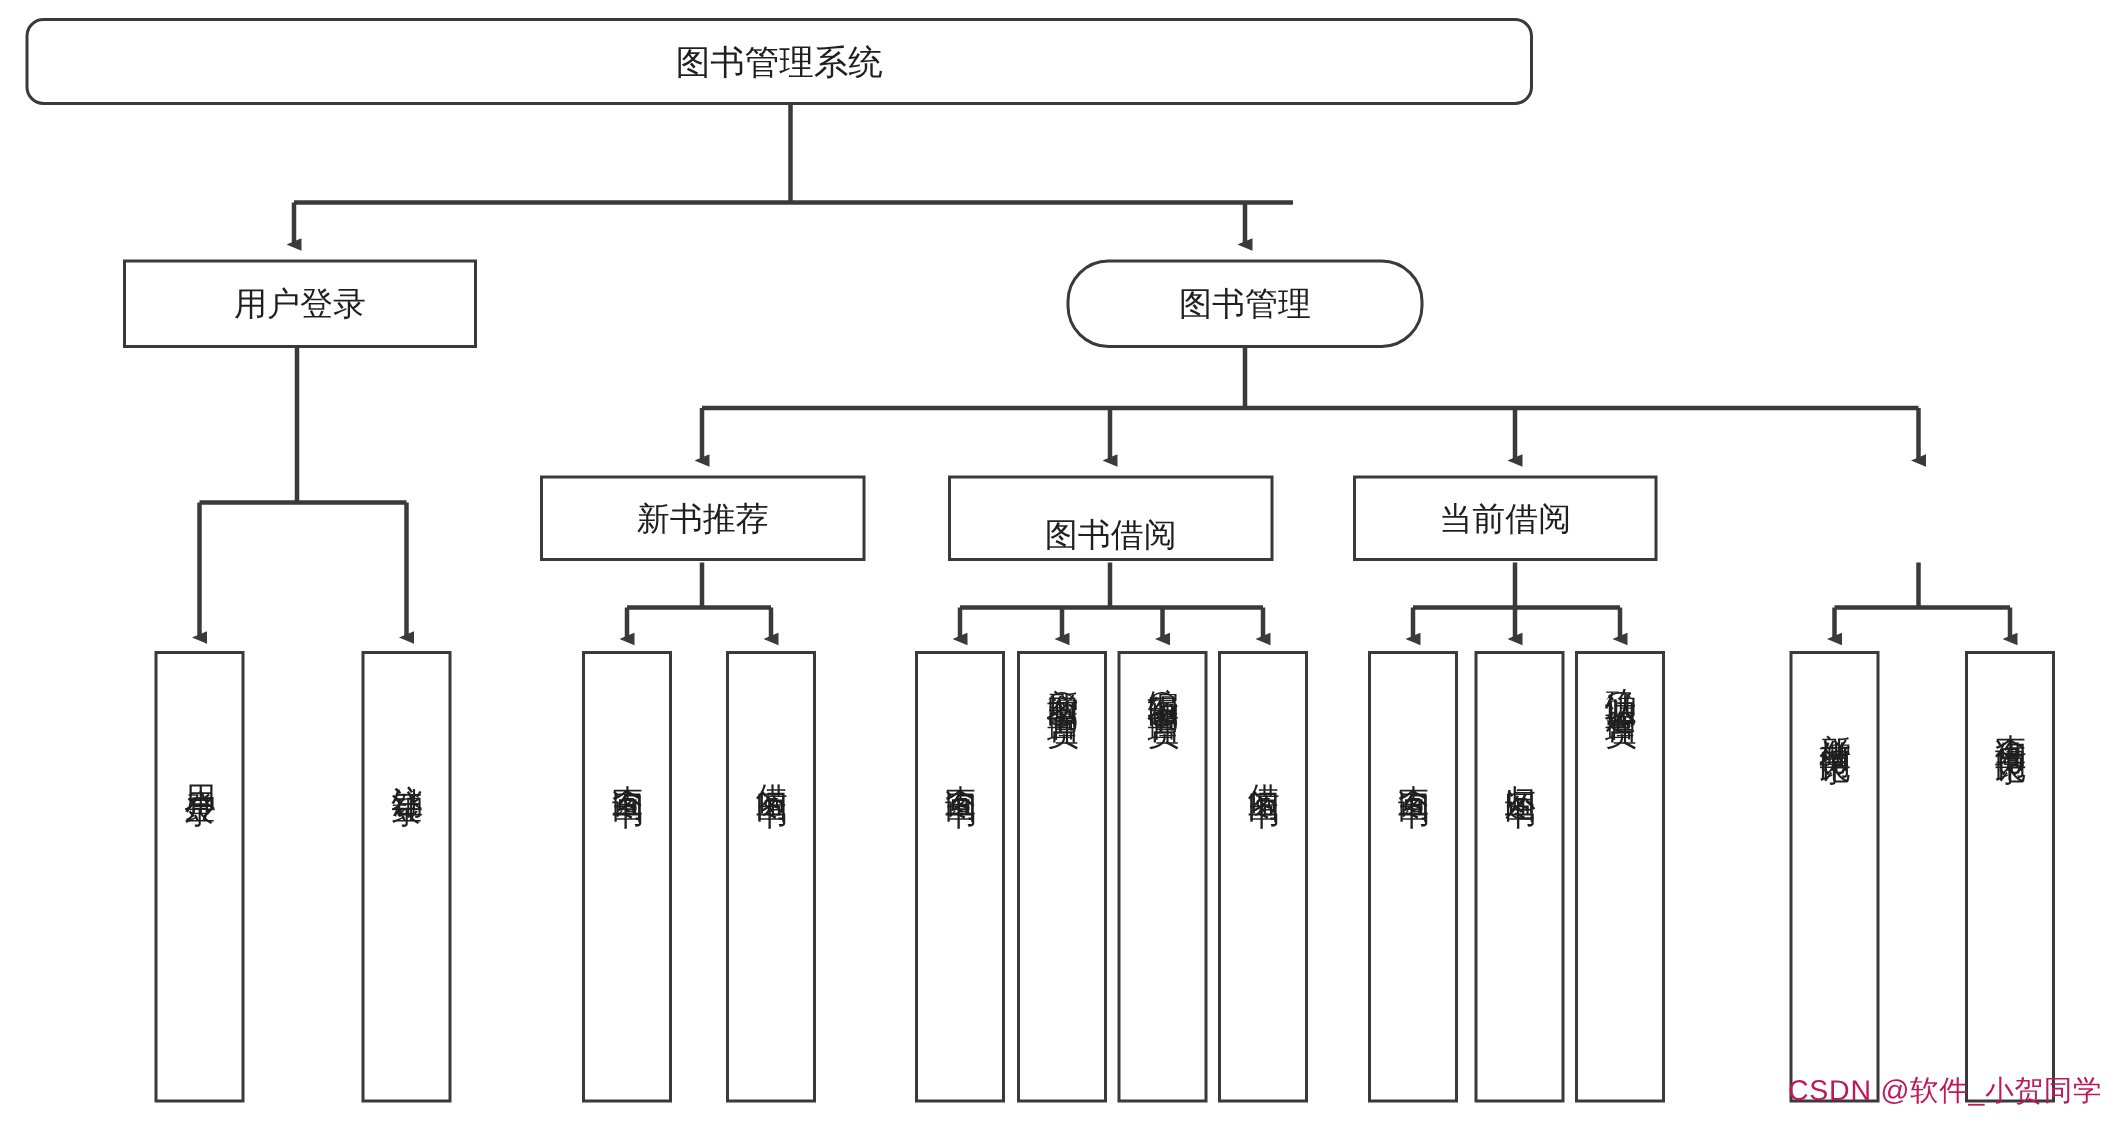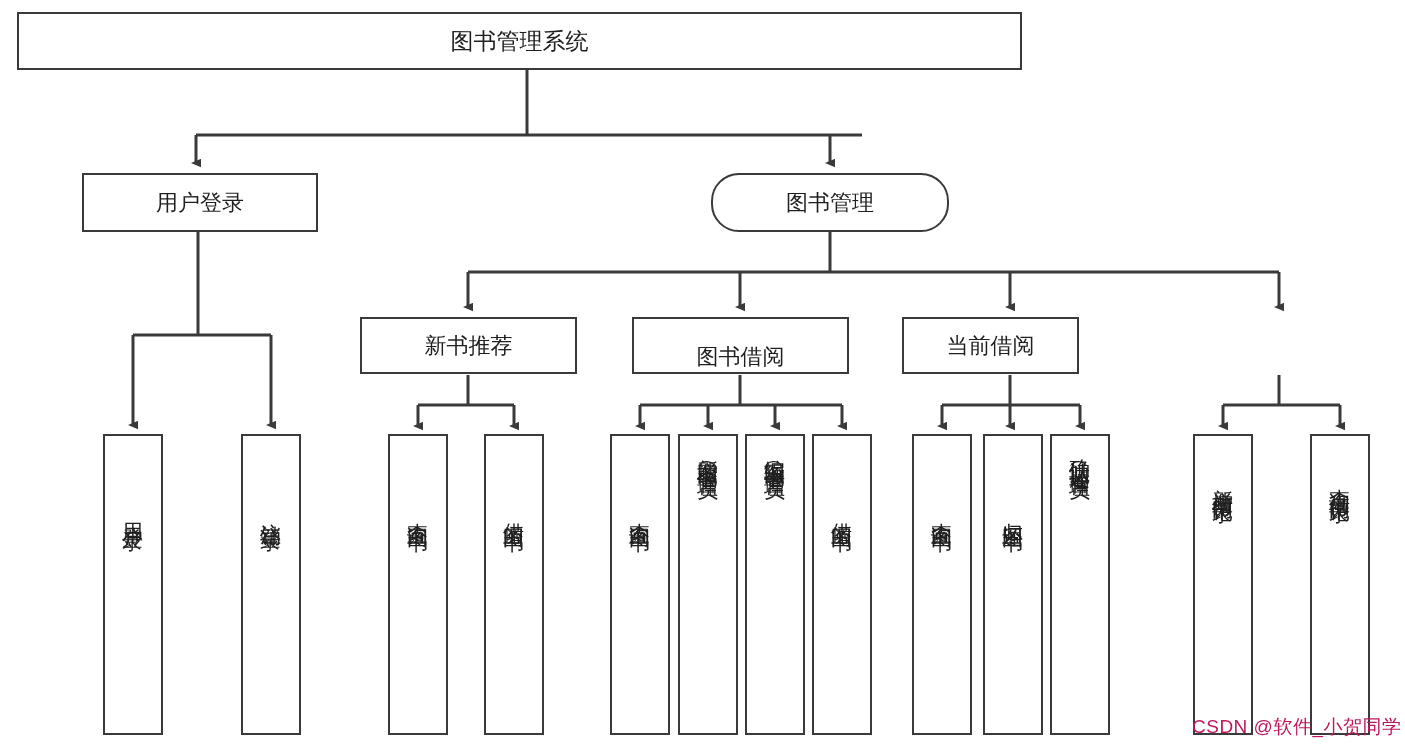--- a/index.html
+++ b/index.html
@@ -32,20 +32,21 @@
     background: #ffffff;
     border: 2px solid #3a3a3a;
     display: flex;
     align-items: center;
     justify-content: center;
     text-align: center;
     color: #1f1f1f;
   }
   .node.root {
     font-size: 23px;
+    border-radius: 12px;
   }
   .node.branch {
     font-size: 22px;
   }
   .node.leaf {
     font-size: 21px;
     align-items: flex-start;
     justify-content: center;
     padding-top: 6px;
   }
@@ -136,21 +137,21 @@
   <div class="node branch" style="left:711px; top:173px; width:238px; height:59px;border-radius:28px;">
     <span>图书管理</span>
   </div>
 
   <div class="node branch" style="left:360px; top:317px; width:217px; height:57px;justify-content:center;">
     <span>新书推荐</span>
   </div>
   <div class="node branch" style="left:632px; top:317px; width:217px; height:57px;align-items:flex-end;">
     <span>图书借阅</span>
   </div>
-  <div class="node branch" style="left:902px; top:317px; width:177px; height:57px;">
+  <div class="node branch" style="left:902px; top:317px; width:203px; height:57px;">
     <span>当前借阅</span>
   </div>
 
   <div class="node leaf pad-top2" style="left:103px; top:434px; width:60px; height:301px;">
     <span class="vtext">用户登录</span>
   </div>
   <div class="node leaf pad-top2" style="left:241px; top:434px; width:60px; height:301px;">
     <span class="vtext">注销登录</span>
   </div>
 

